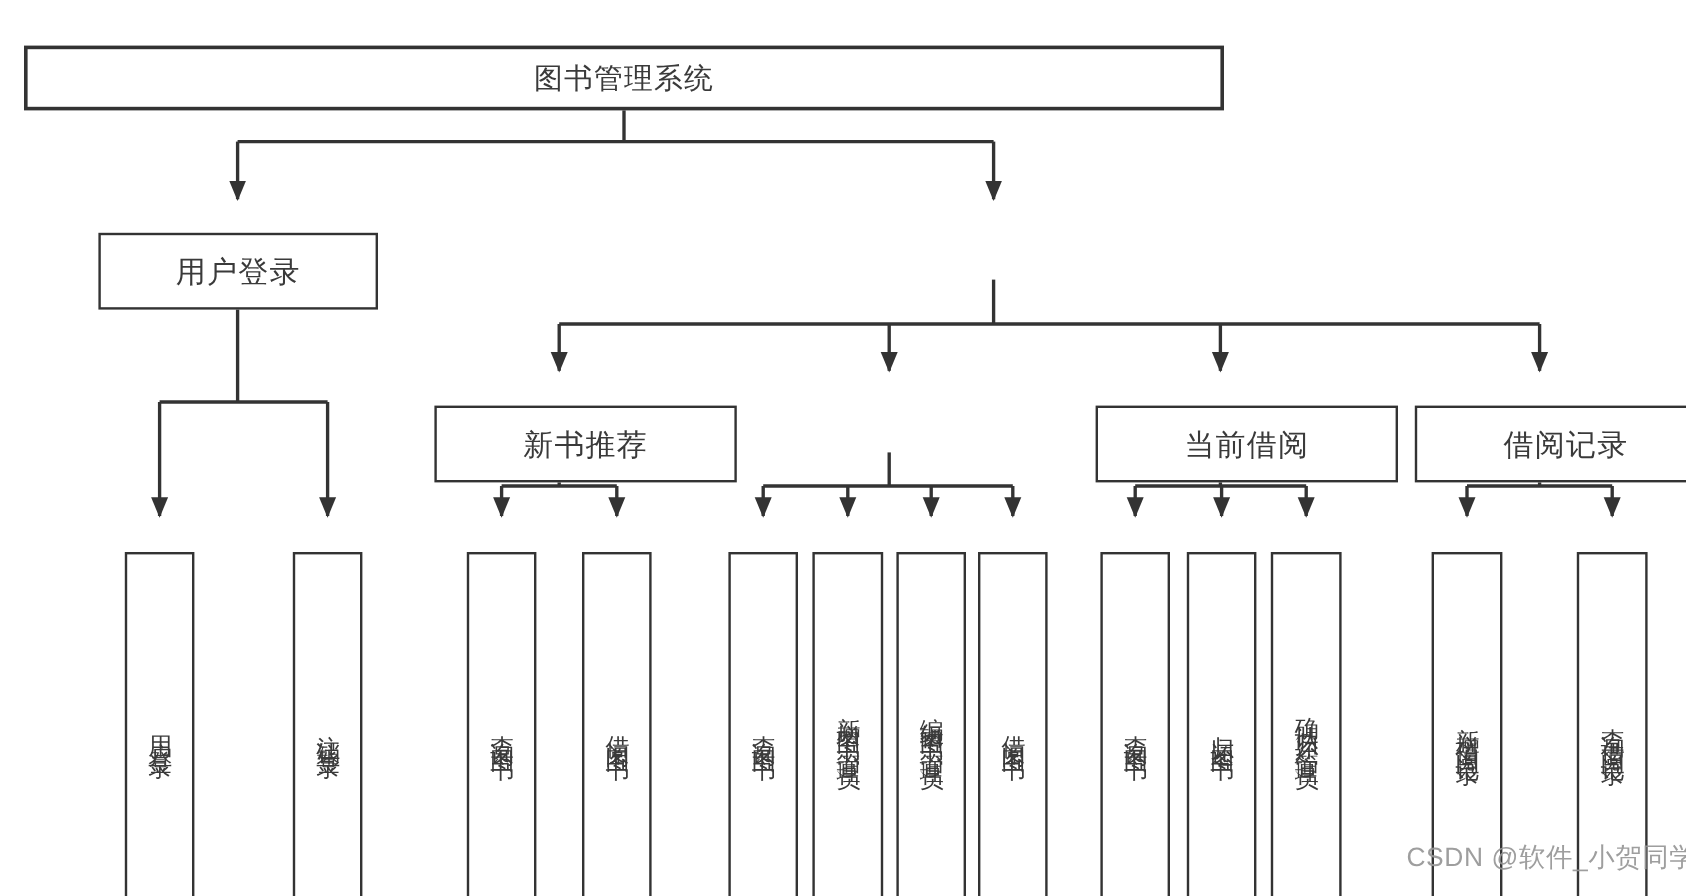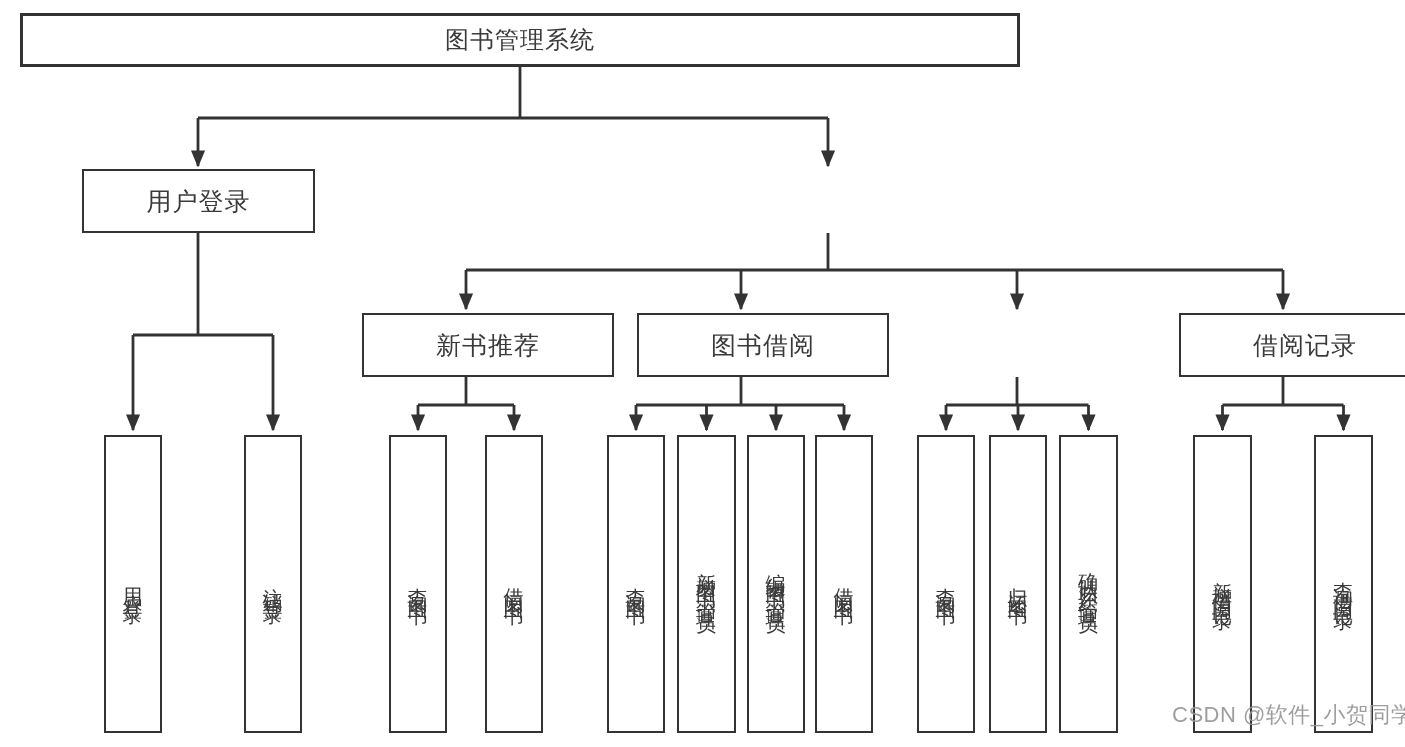--- a/index.html
+++ b/index.html
@@ -31,20 +31,21 @@
   .box {
     position: absolute;
     background: var(--background);
     border: 2.5px solid var(--border);
     box-sizing: border-box;
     display: flex;
     align-items: center;
     justify-content: center;
     color: var(--text);
     text-align: center;
+    margin-top: 25px;
   }
 
   .root-box {
     left: 20px; top: 13px; width: 1000px; height: 54px;
     border-width: 3px;
     font-size: 24px;
     letter-spacing: 1px;
   }
 
   .h-box {
@@ -135,21 +136,21 @@
       <path d="M1222.5 405 L1222.5 430" marker-end="url(#arrow)"></path>
       <path d="M1343.5 405 L1343.5 430" marker-end="url(#arrow)"></path>
     </g>
   </svg>
 
   <div class="box root-box">图书管理系统</div>
 
   <div class="box h-box l2-box" style="left:82px;">用户登录</div>
 
   <div class="box h-box l3-box" style="left:362px;">新书推荐</div>
-  <div class="box h-box l3-box" style="left:637px;">图书借阅</div>
+  <div class="box h-box l3-box" style="left:913px;">当前借阅</div>
   <div class="box h-box l3-box" style="left:1179px;">借阅记录</div>
 
   <div class="box v-box" style="left:104px;">
       <span>用户登录</span>
     </div>
   <div class="box v-box" style="left:244px;">
       <span>注销登录</span>
     </div>
   <div class="box v-box" style="left:389px;">
       <span>查询图书</span>

